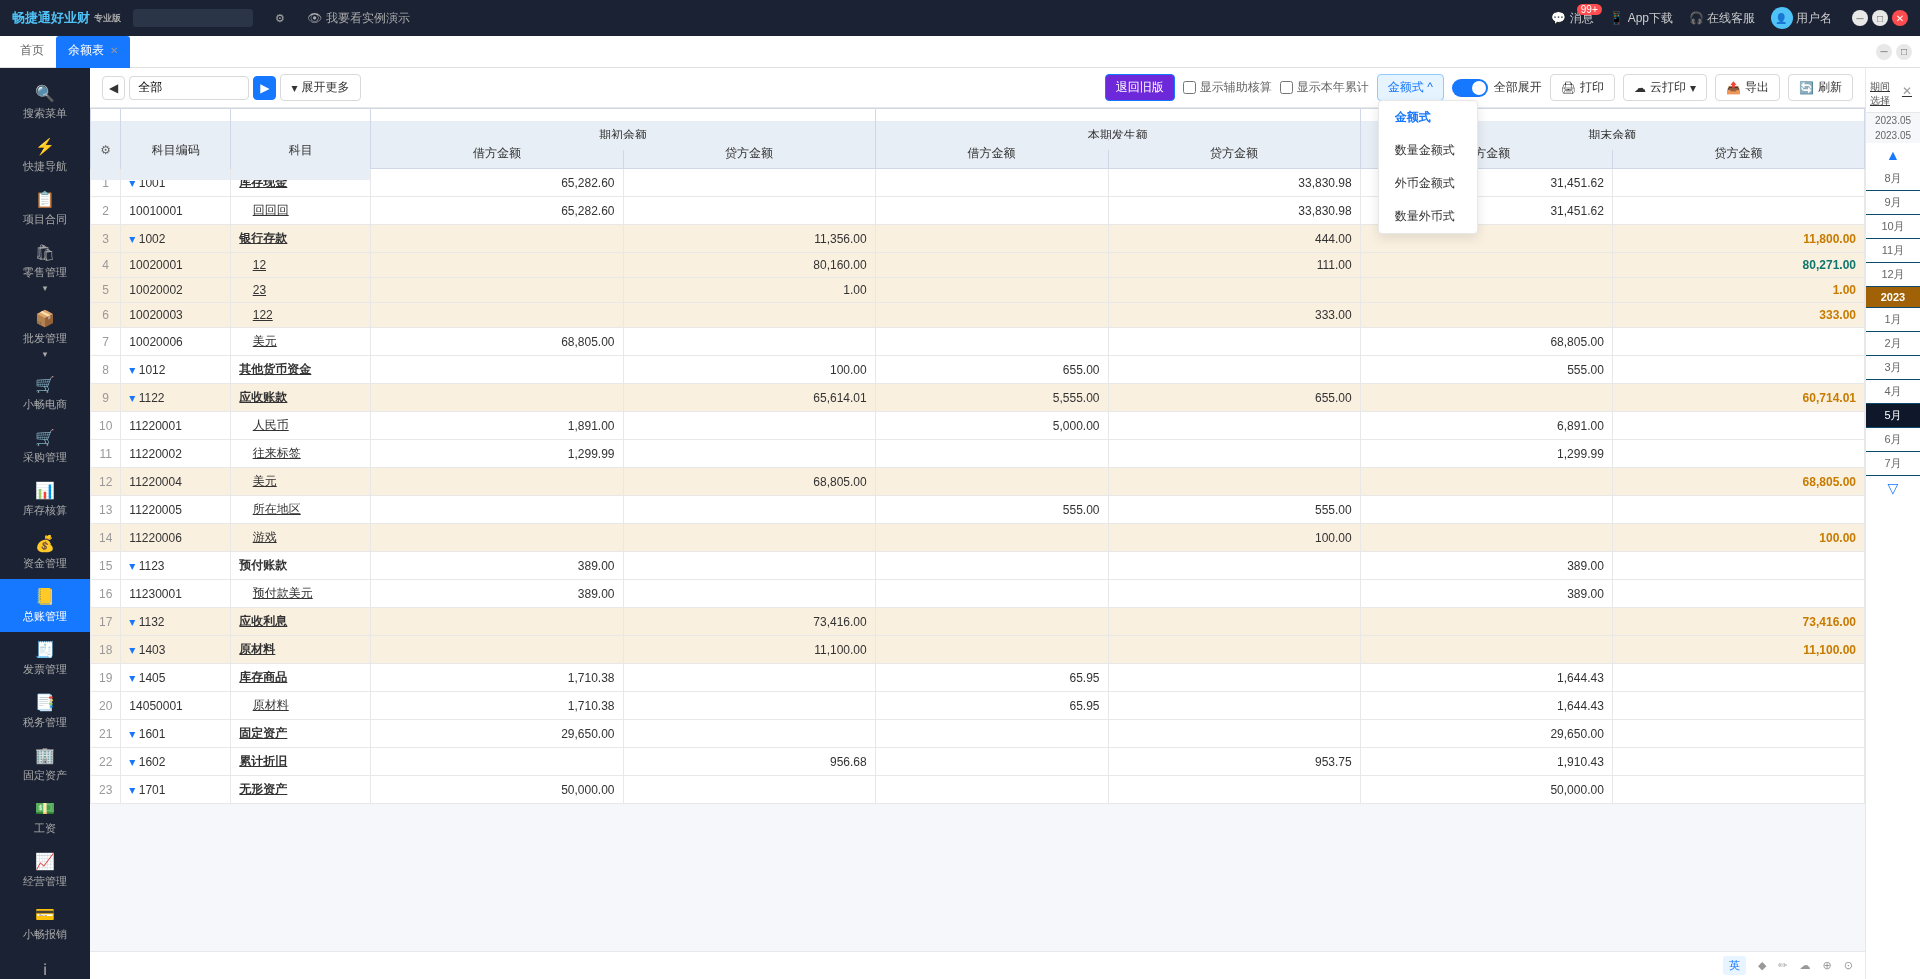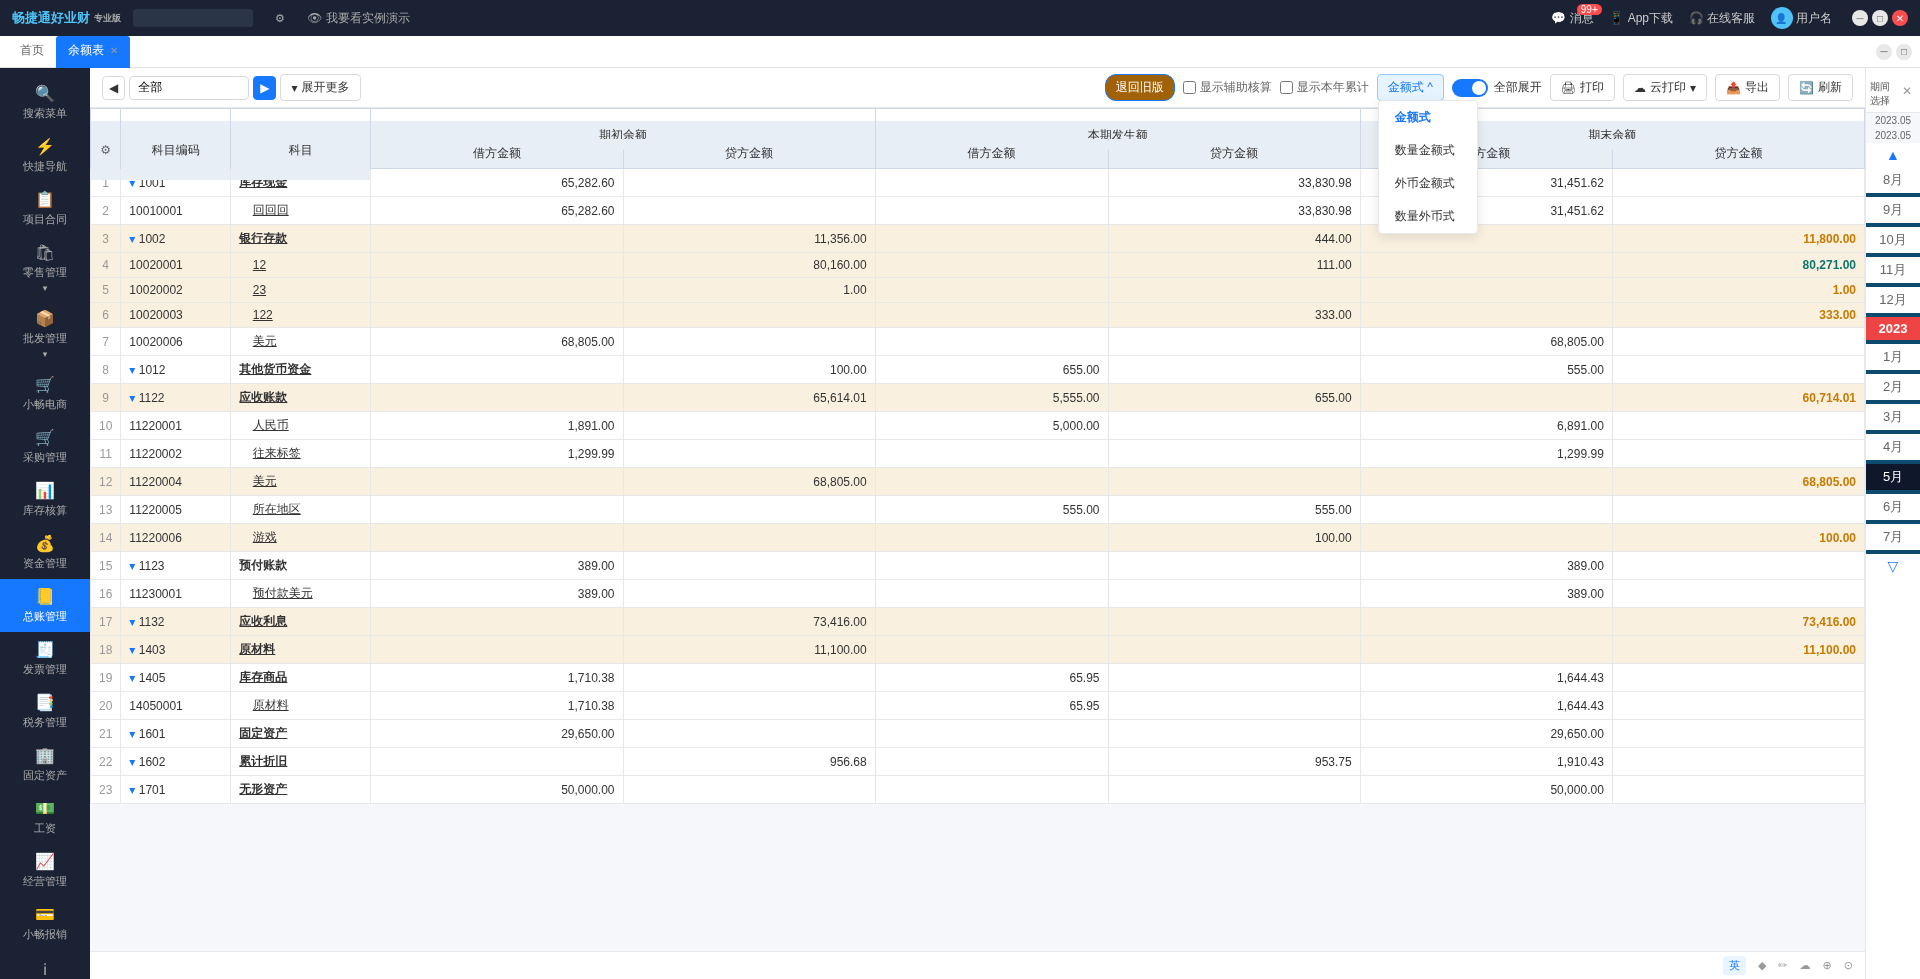--- a/index.html
+++ b/index.html
@@ -32,21 +32,21 @@
     .sidebar-item.active { color: #fff; background: #1677ff; }
     .sidebar-item .s-icon { font-size: 16px; }
     .sidebar-item .s-arrow { font-size: 9px; }
 
     
     #content { flex: 1; display: flex; flex-direction: column; background: #f5f7fa; overflow: hidden; position: relative; }
 
     
     #toolbar { background: #fff; padding: 6px 12px; display: flex; align-items: center; gap: 8px; border-bottom: 1px solid #e8e8e8; flex-wrap: wrap; }
     .toolbar-btn { padding: 4px 10px; border: 1px solid #d9d9d9; border-radius: 4px; background: #fff; cursor: pointer; font-size: 12px; color: #333; display: flex; align-items: center; gap: 4px; }
-    .toolbar-btn.primary { background: #a16207; color: #fff; border-color: #1677ff; border-radius: 11px; }
+    .toolbar-btn.primary { background: #6d28d9; color: #fff; border-color: #1677ff; }
     .search-input { border: 1px solid #d9d9d9; border-radius: 4px; padding: 4px 8px; font-size: 12px; width: 120px; }
     .switch-container { display: flex; align-items: center; gap: 6px; }
     .switch { width: 36px; height: 18px; background: #1677ff; border-radius: 9px; position: relative; cursor: pointer; }
     .switch-knob { width: 14px; height: 14px; background: #fff; border-radius: 50%; position: absolute; top: 2px; right: 2px; }
     .checkbox-label { display: flex; align-items: center; gap: 4px; font-size: 12px; color: #666; cursor: pointer; }
     .checkbox-label input { cursor: pointer; }
 
     
     .dropdown-btn { padding: 4px 10px; border: 1px solid #d9d9d9; border-radius: 4px; background: #e6f4ff; cursor: pointer; font-size: 12px; color: #1677ff; display: flex; align-items: center; gap: 4px; border-color: #91caff; position: relative; }
 
@@ -57,21 +57,21 @@
     .account-table td { padding: 5px 8px; border: 1px solid #e8e8e8; text-align: right; white-space: nowrap; }
     .account-table td.left { text-align: left; }
     .account-table tr.highlighted td { background: #faf0e0; }
     .row-number { color: #999; text-align: center !important; }
     .account-code { font-size: 12px; }
     .account-name { text-decoration: underline; color: #333; }
     .settings-icon { cursor: pointer; color: #666; }
 
     
     #right-panel { width: 60px; background: #fff; border-left: 1px solid #e8e8e8; display: flex; flex-direction: column; align-items: center; padding-top: 8px; }
-    .period-item { width: 100%; padding: 4px 12px; text-align: center; font-size: 13px; color: #666; cursor: pointer; border-bottom: 4px solid #0c4a6e; }
+    .period-item { width: 100%; padding: 4px 12px; text-align: center; font-size: 11px; color: #666; cursor: pointer; border-bottom: 1px solid #0c4a6e; }
     .period-item.active { background: #1677ff; color: #fff; }
     .period-item.year { color: #1677ff; font-weight: bold; }
     .nav-arrow { font-size: 14px; color: #1677ff; cursor: pointer; padding: 4px; }
 
     
     .dropdown-menu { position: absolute; top: 100%; left: 0; background: #fff; border: 1px solid #e8e8e8; border-radius: 4px; box-shadow: 0 4px 12px rgba(0,0,0,0.1); z-index: 100; min-width: 100px; }
     .dropdown-menu-item { padding: 8px 16px; font-size: 12px; cursor: pointer; color: #333; white-space: nowrap; }
     .dropdown-menu-item.active { color: #1677ff; font-weight: bold; }
     .win-btn { width: 16px; height: 16px; border-radius: 50%; cursor: pointer; font-size: 10px; display: flex; align-items: center; justify-content: center; color: #666; background: #e8e8e8; border: none; }
     .right-panel-close { font-size: 12px; color: #999; cursor: pointer; padding: 4px; }
@@ -562,33 +562,33 @@
       <span style="background:#e8f4ff;padding:2px 6px;border-radius:3px;color:#1677ff;">英</span>
       <span>◆</span>
       <span>✏</span>
       <span>☁</span>
       <span>⊕</span>
       <span>⊙</span>
     </div>
   </div>
 
   <div id="right-panel" style="width:55px;background:#fff;border-left:1px solid #e8e8e8;display:flex;flex-direction:column;align-items:center;overflow-y:auto;">
-    <div style="display:flex;justify-content:space-between;width:100%;padding:4px 4px;border-bottom:1px solid #e8e8e8;align-items:flex-start;">
+    <div style="display:flex;justify-content:space-between;width:100%;padding:4px 4px;border-bottom:1px solid #e8e8e8;align-items:flex-start;text-decoration:underline;">
       <span style="font-size:10px;color:#555;">期间选择</span>
       <span class="right-panel-close">✕</span>
     </div>
     <div style="font-size:10px;color:#666;padding:2px 0;width:100%;text-align:center;background:#f5f7fa;">2023.05</div>
     <div style="font-size:10px;color:#666;padding:2px 0;width:100%;text-align:center;background:#f5f7fa;">2023.05</div>
     <div class="nav-arrow">▲</div>
     <div class="period-item">8月</div>
     <div class="period-item">9月</div>
     <div class="period-item">10月</div>
     <div class="period-item">11月</div>
     <div class="period-item">12月</div>
-    <div class="period-item active year" style="background:#ef4444;color:#fff;font-weight:bold;">2023</div>
+    <div class="period-item active year" style="background:#a16207;color:#fff;font-weight:bold;">2023</div>
     <div class="period-item">1月</div>
     <div class="period-item">2月</div>
     <div class="period-item">3月</div>
     <div class="period-item">4月</div>
     <div class="period-item active" style="background:#0f172a;color:#fff;">5月</div>
     <div class="period-item">6月</div>
     <div class="period-item">7月</div>
     <div class="nav-arrow">▽</div>
   </div>
 

